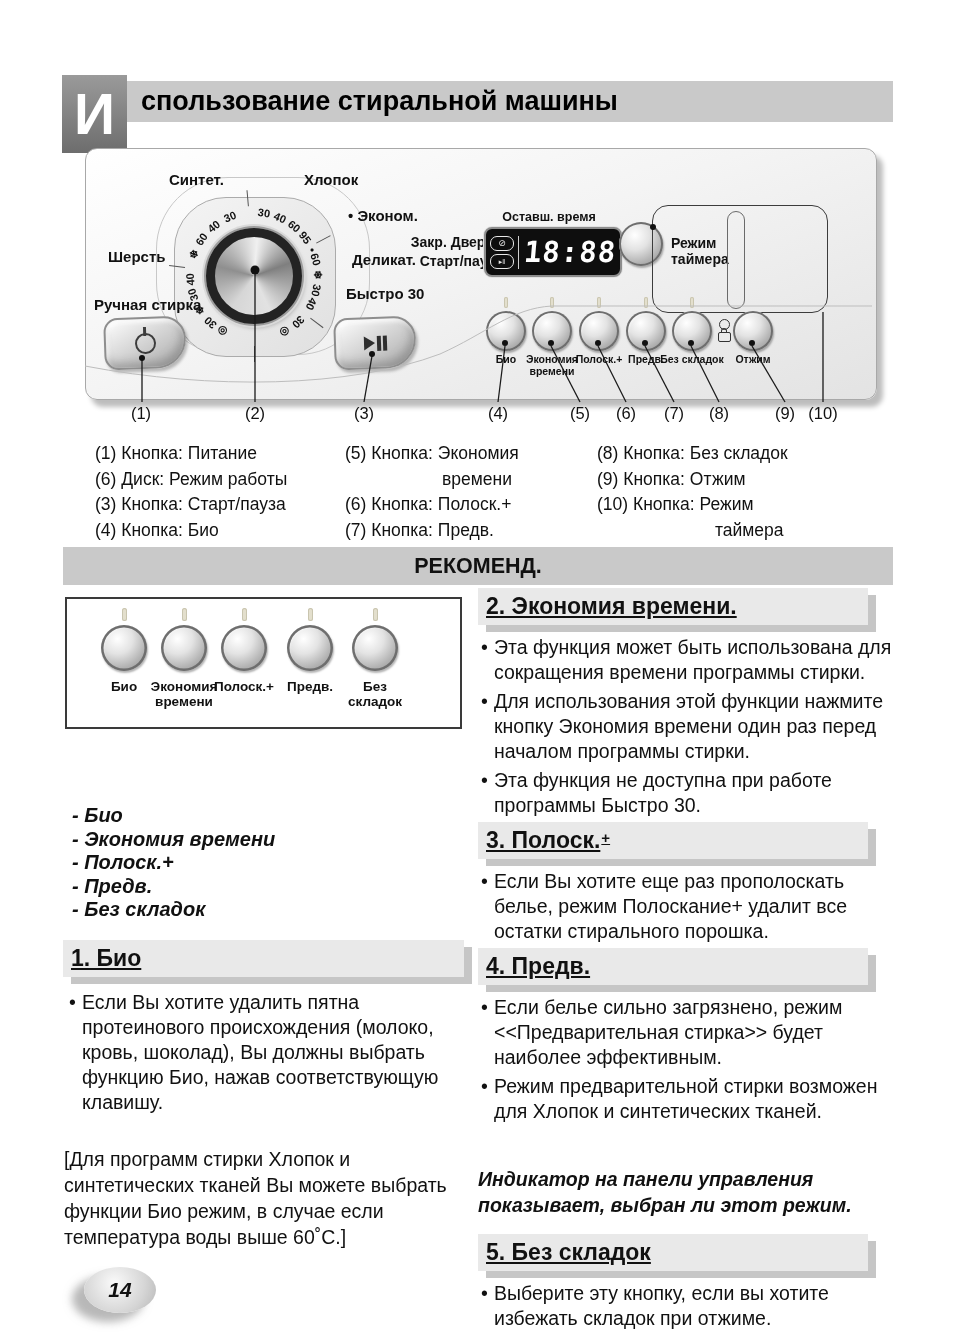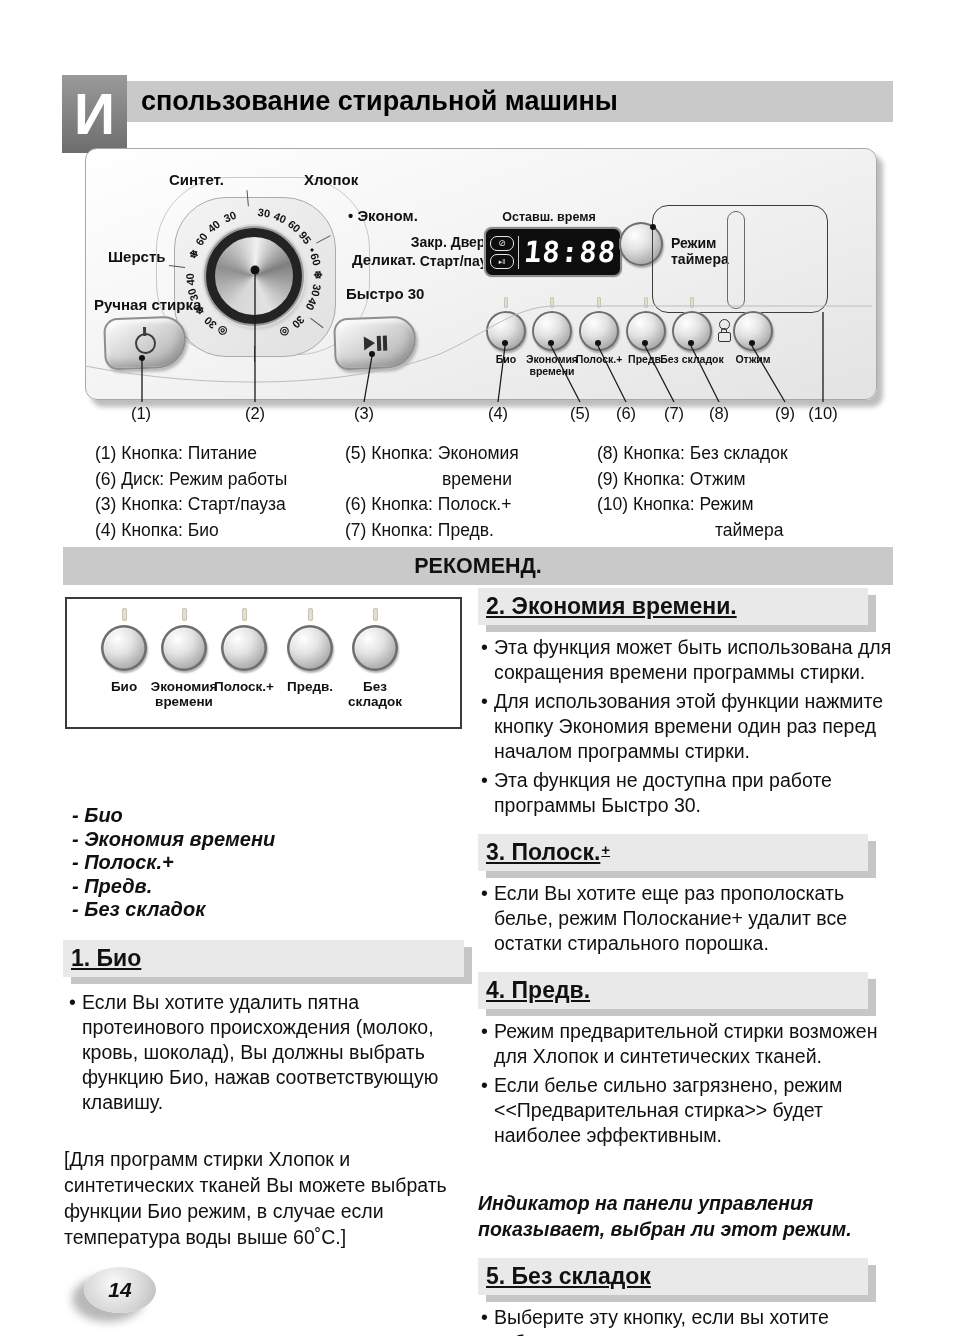--- a/index.html
+++ b/index.html
@@ -105,21 +105,21 @@
   .s1head{position:absolute;left:63px;top:940px;width:393px;}
   .s1b{position:absolute;left:66px;top:986px;width:402px;}
   .s1note{position:absolute;left:64px;top:1122px;width:410px;font-size:19.5px;line-height:26px;margin-top:24px;}
   .pgoval{position:absolute;left:84px;top:1267px;width:72px;height:46px;border-radius:50%;
         background:radial-gradient(circle at 42% 35%,#fafafa,#d5d5d5 60%,#b5b5b5);
         box-shadow:-12px 9px 8px rgba(125,125,125,.55);display:flex;align-items:center;justify-content:center;
         font-size:21px;font-weight:bold;font-style:italic;}
 
   
   .rcol{position:absolute;left:478px;top:588px;width:418px;}
-  .rcol .shead{width:382px;margin-top:16px;}
+  .rcol .shead{width:382px;margin-top:4px;}
   .rcol .shead:first-child{margin-top:0;}
   .rcol .gap{height:6px;}
 </style>
 </head>
 <body>
 
 <div class="page">
 
   <div class="hletter">И</div>
   <div class="hbar">
@@ -326,22 +326,22 @@
 
     <div class="shead">
         <span>3. Полоск.</span>
         <sup>+</sup>
       </div>
     <div class="gap"></div>
     <div class="b">Если Вы хотите еще раз прополоскать белье, режим Полоскание+ удалит  все остатки стирального порошка.</div>
 
     <div class="shead">4. Предв.</div>
     <div class="gap"></div>
+    <div class="b">Если белье сильно загрязнено, режим &lt;&lt;Предварительная стирка&gt;&gt; будет наиболее эффективным.</div>
     <div class="b">Режим предварительной стирки возможен для Хлопок и синтетических тканей.</div>
-    <div class="b">Если белье сильно загрязнено, режим &lt;&lt;Предварительная стирка&gt;&gt; будет наиболее эффективным.</div>
     <div class="bi" style="font-size:19.5px;line-height:26px;">Индикатор на панели управления показывает, выбран ли этот режим.</div>
 
     <div class="shead" style="margin-top:16px;">5. Без складок</div>
     <div class="gap"></div>
     <div class="b">Выберите эту кнопку, если вы хотите избежать складок при отжиме.</div>
   </div>
 
   <div class="pgoval">
     <span>14</span>
   </div>

